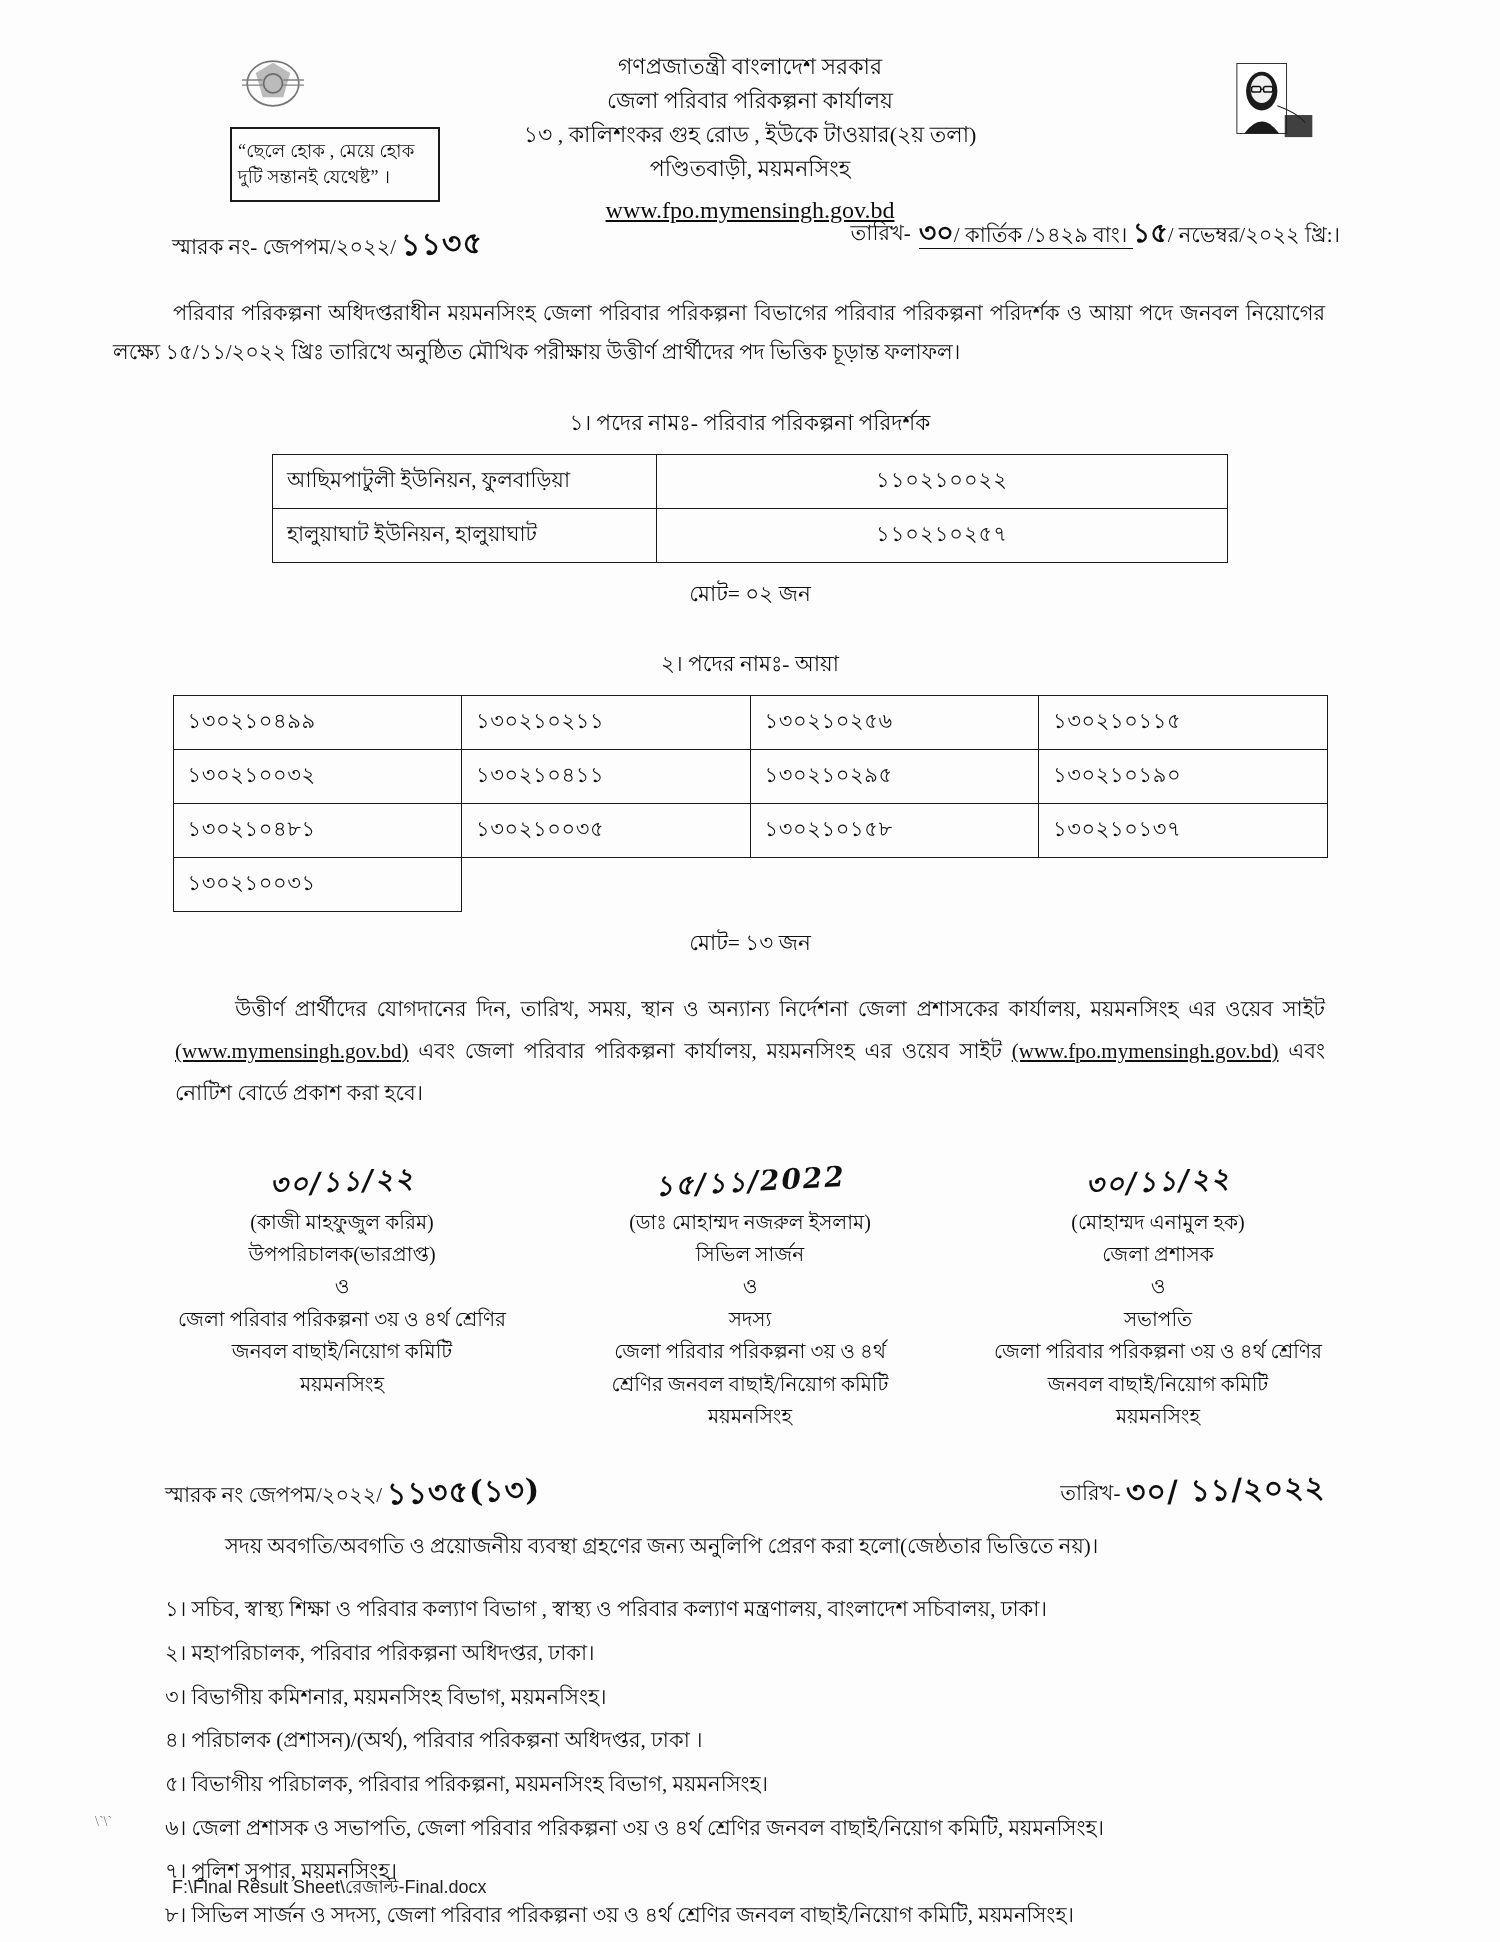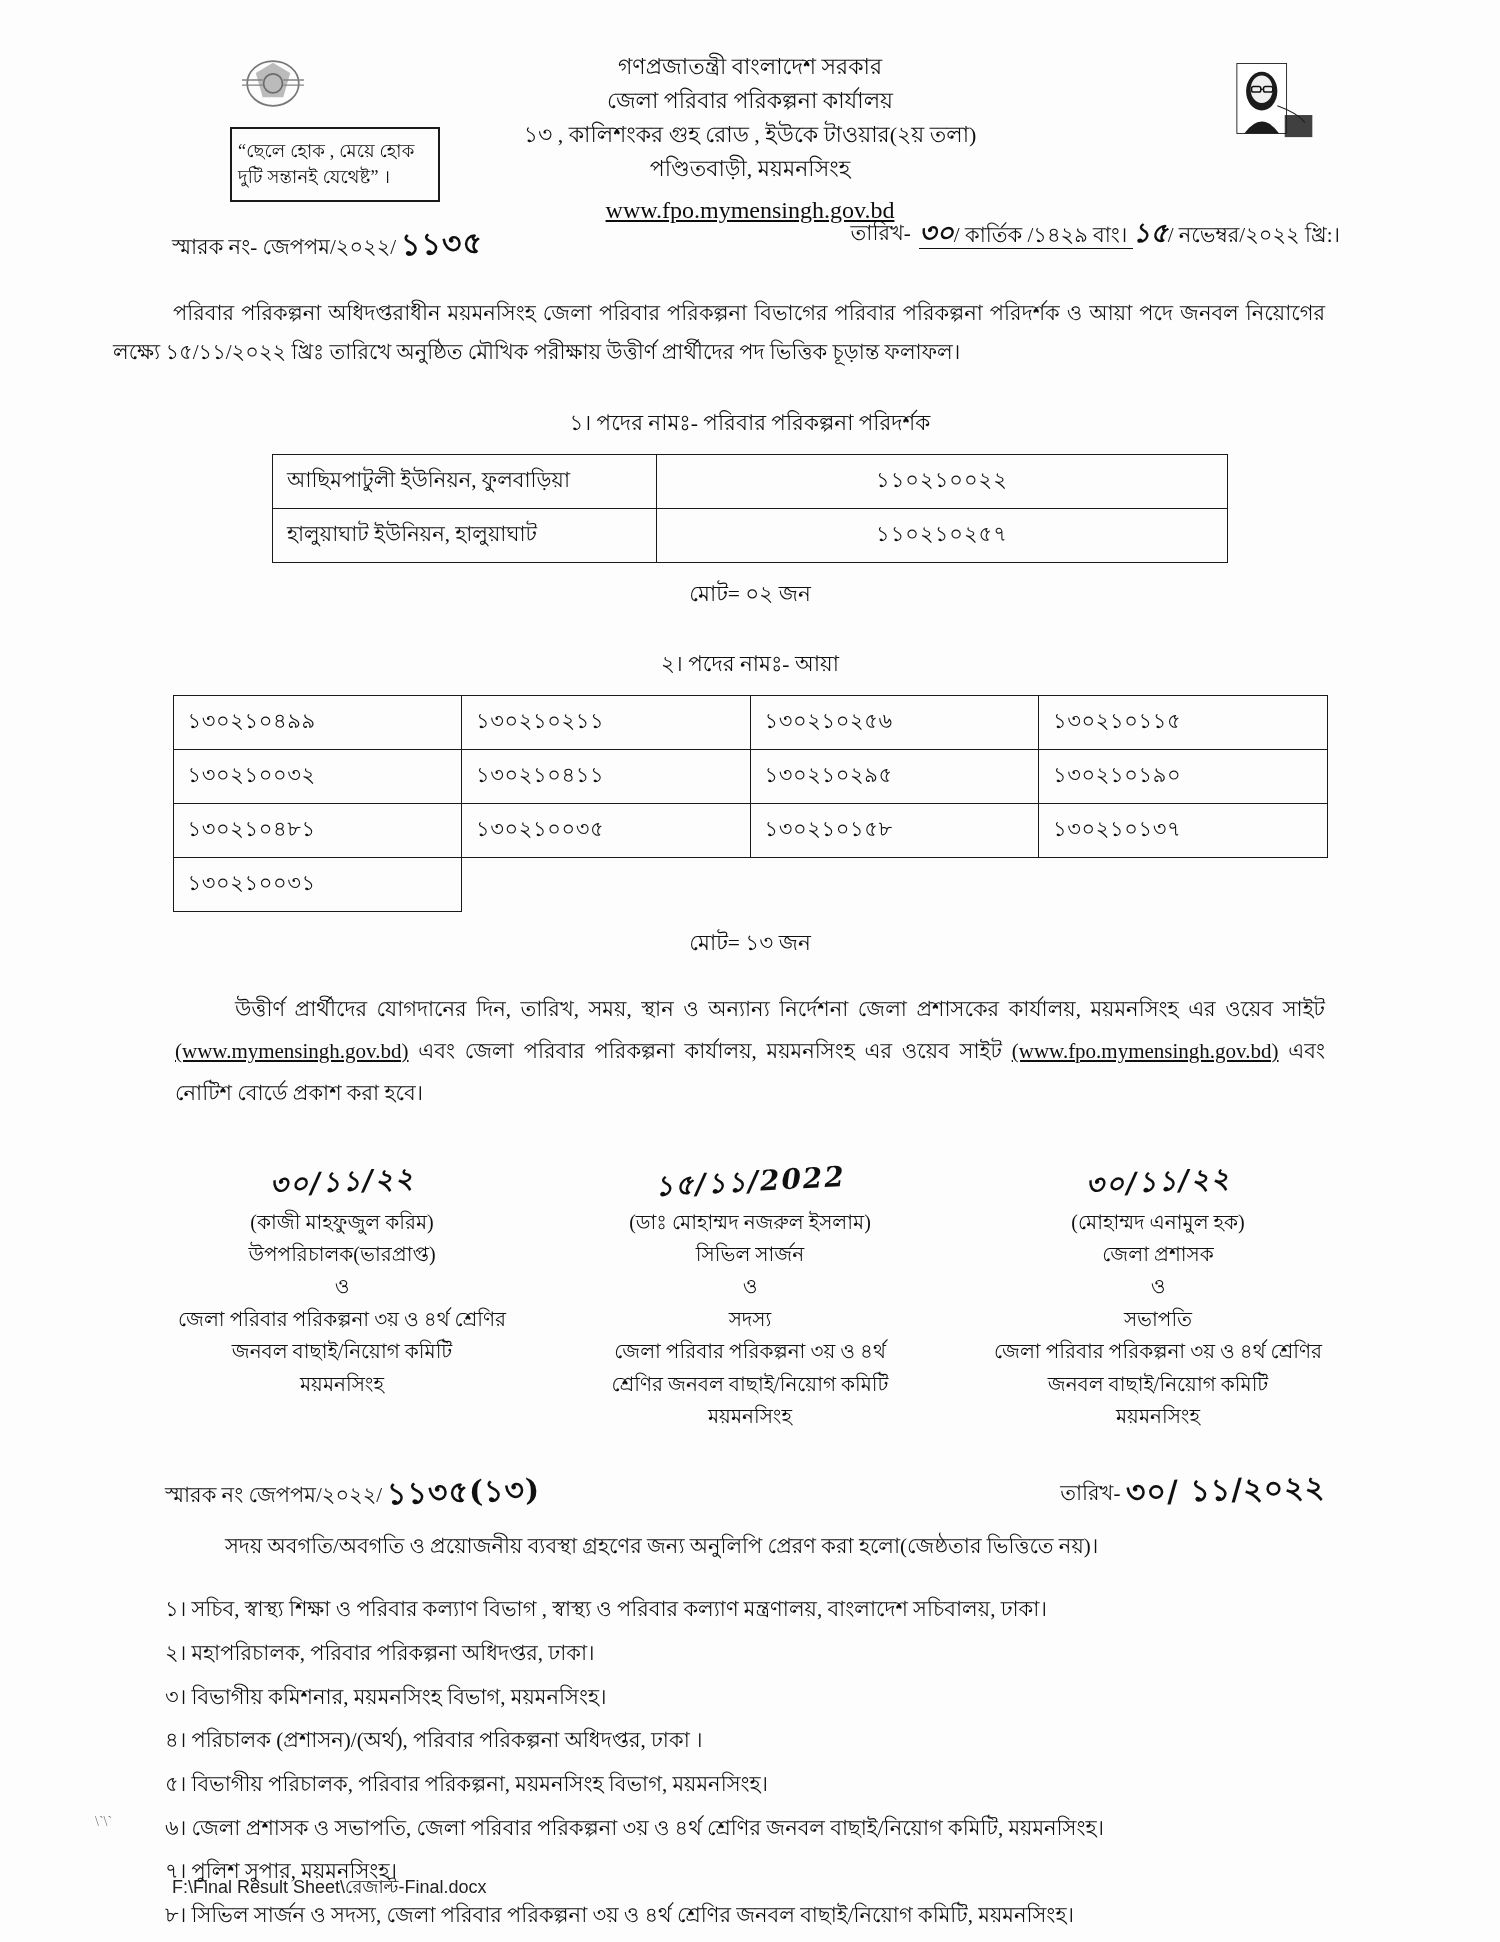--- a/index.html
+++ b/index.html
@@ -107,21 +107,20 @@
   .date-top {
     border-bottom: 1.6px solid #111;
     padding-bottom: 1px;
     white-space: nowrap;
   }
   .date-bot { padding-top: 2px; white-space: nowrap; }
   .date-num {
     font-family: "DejaVu Serif", serif;
     font-weight: bold;
     font-size: 27px;
-    font-style: italic;
   }
   
   .intro {
     margin: 18px 175px 0 113px;
     font-size: 21px;
     line-height: 1.85;
     text-align: justify;
     text-indent: 60px;
   }
   .sec-title {

